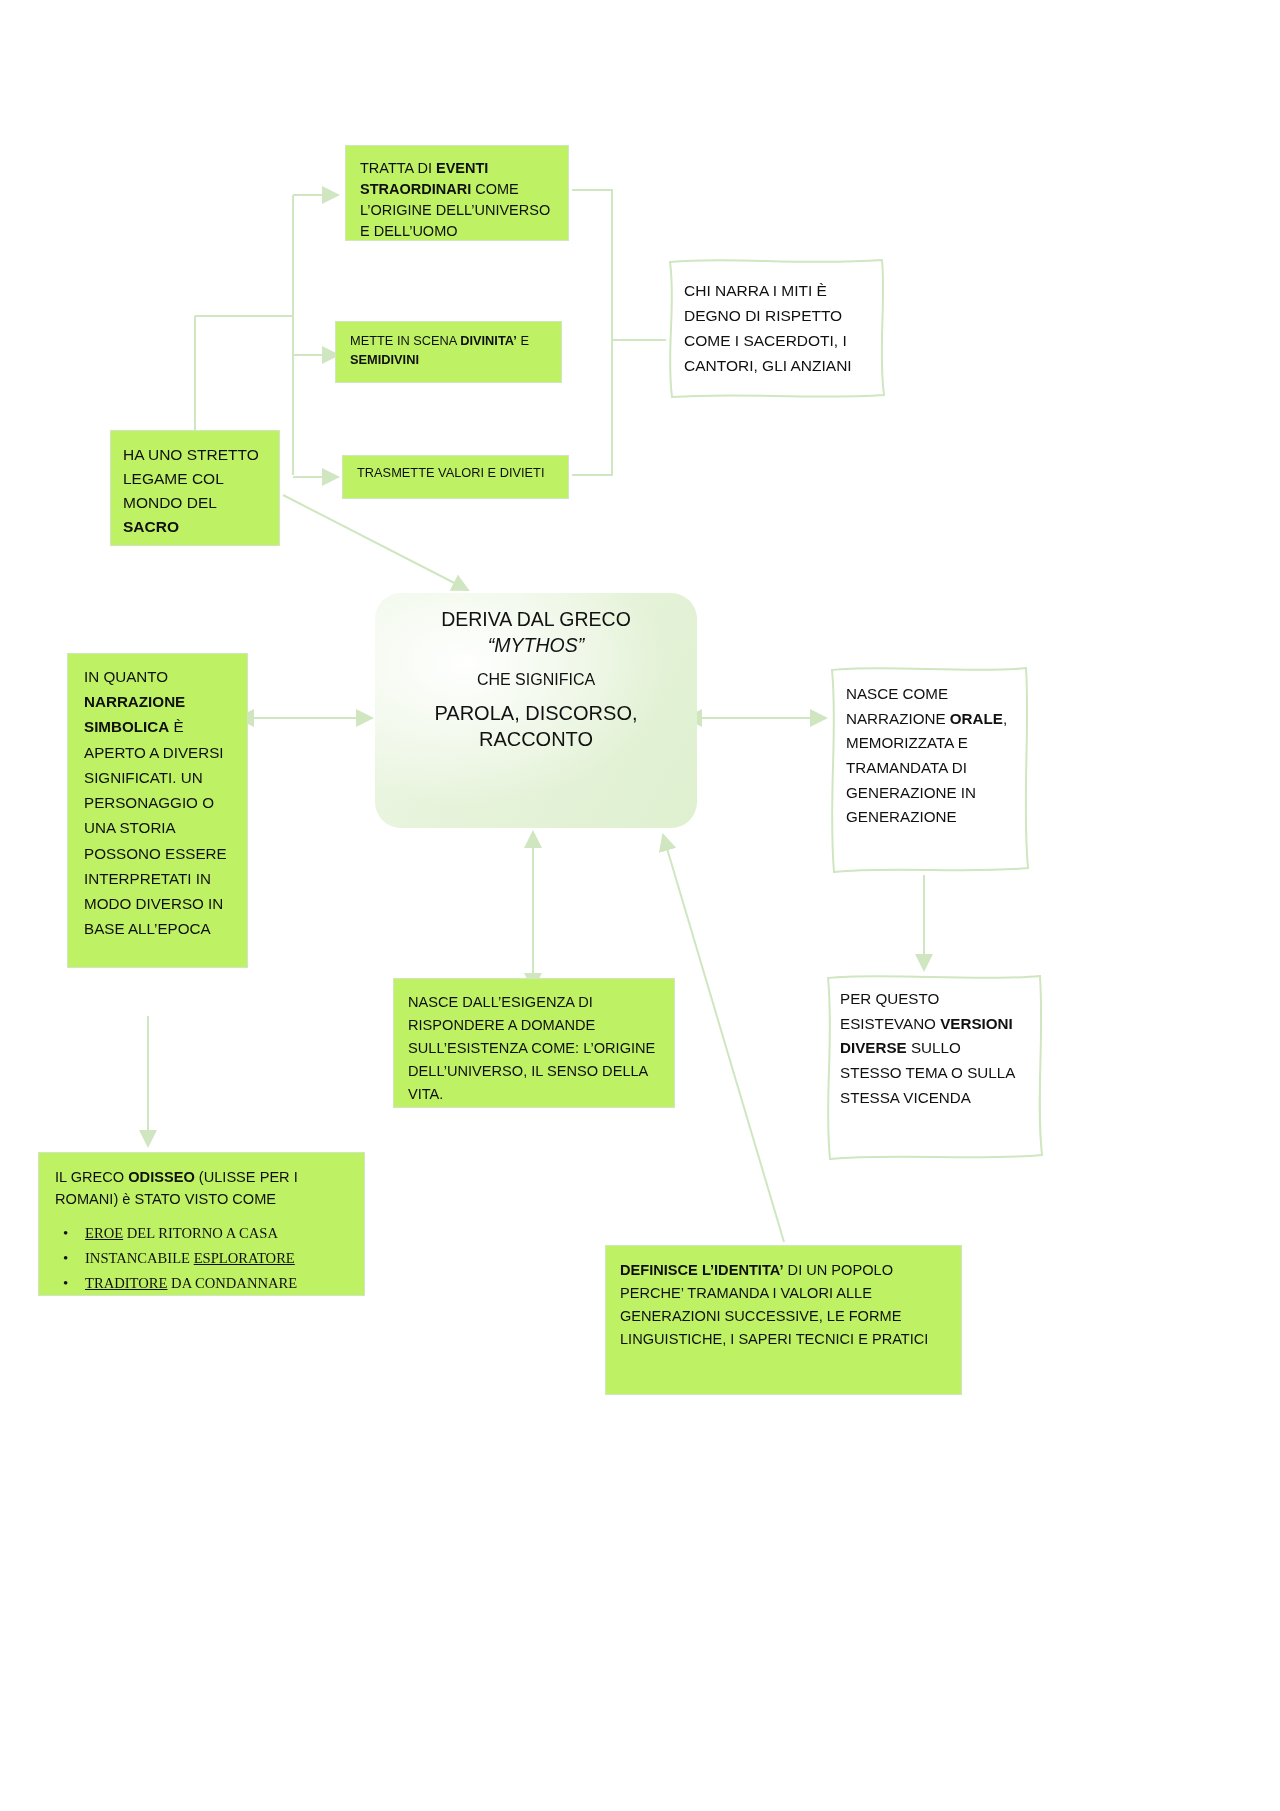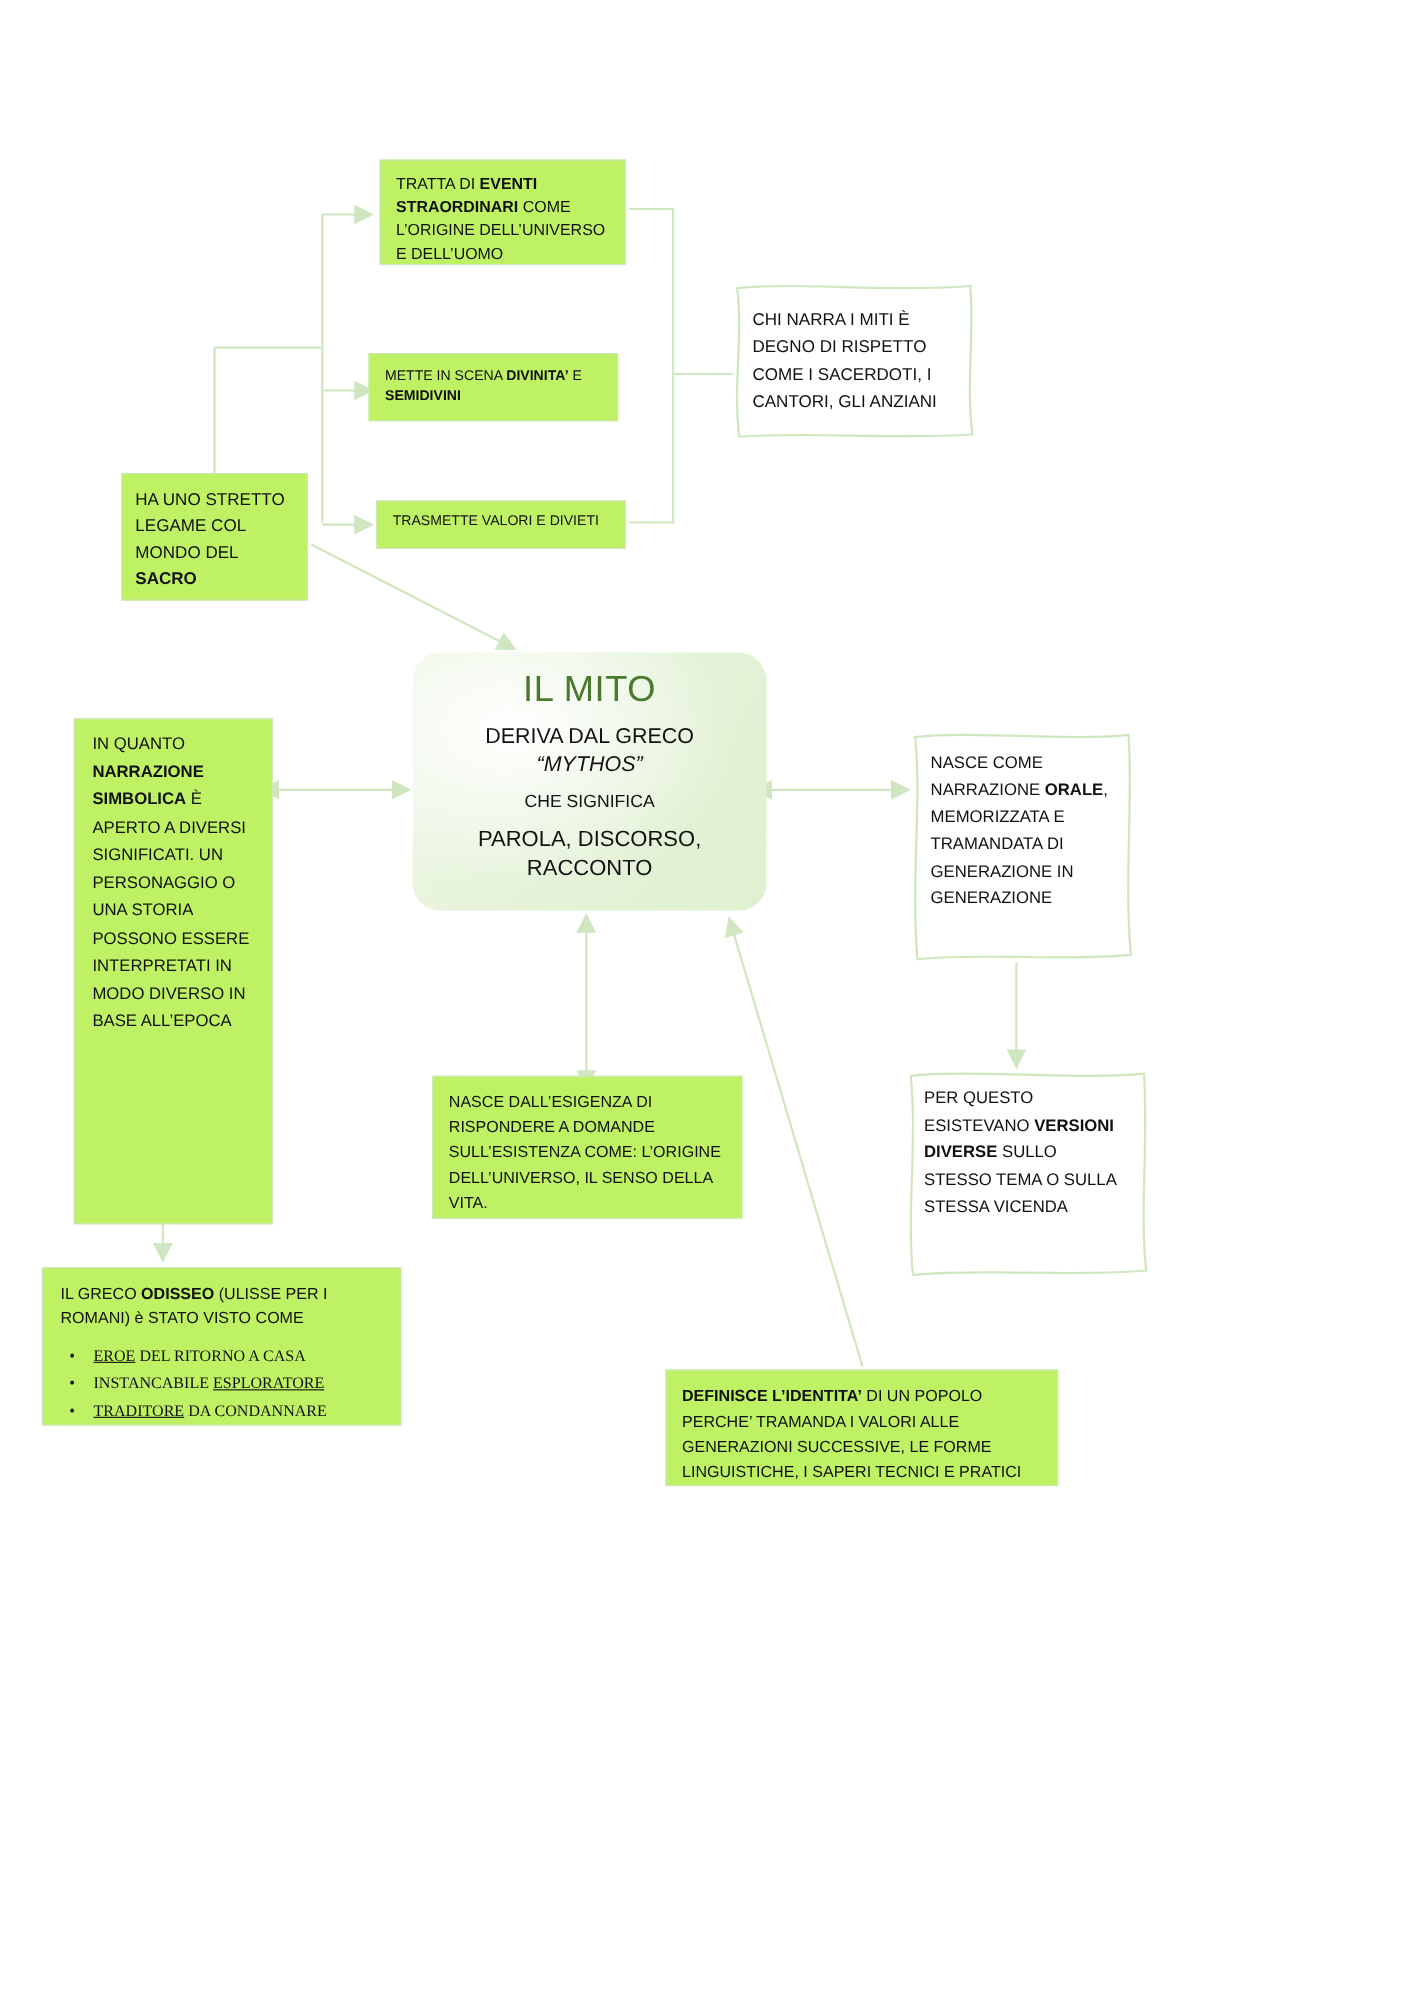--- a/index.html
+++ b/index.html
@@ -74,21 +74,21 @@
     font-size: 15.2px;
     line-height: 1.62;
   }
   #n-versioni {
     left: 826px; top: 975px; width: 212px; height: 180px;
     padding: 12px 12px 0 14px;
     font-size: 15.2px;
     line-height: 1.62;
   }
   #n-simbolica {
-    left: 67px; top: 653px; width: 181px; height: 460px;
+    left: 67px; top: 653px; width: 181px; height: 315px;
     padding: 10px 8px 0 16px;
     font-size: 15.2px;
     line-height: 1.66;
   }
   #n-odisseo {
     left: 38px; top: 1152px; width: 327px; height: 144px;
     padding: 14px 10px 0 16px;
     font-size: 14.6px;
     line-height: 1.5;
   }
@@ -109,21 +109,21 @@
     top: -1px;
     font-size: 15px;
   }
   #n-esigenza {
     left: 393px; top: 978px; width: 282px; height: 130px;
     padding: 12px 10px 0 14px;
     font-size: 14.6px;
     line-height: 1.58;
   }
   #n-identita {
-    left: 605px; top: 1245px; width: 357px; height: 106px;
+    left: 605px; top: 1245px; width: 357px; height: 150px;
     padding: 13px 12px 0 14px;
     font-size: 14.6px;
     line-height: 1.58;
   }
 
   
   #n-mito {
     position: absolute;
     left: 375px; top: 593px; width: 322px; height: 235px;
     box-sizing: border-box;
@@ -230,21 +230,20 @@
 
   <div class="node" id="n-sacro">
     <span class="tx"><span>HA UNO STRETTO LEGAME COL MONDO DEL </span><b>SACRO</b></span>
   </div>
 
   <div class="node wavy" id="n-narratori">
     <span class="tx">CHI NARRA I MITI È DEGNO DI RISPETTO COME I SACERDOTI, I CANTORI, GLI ANZIANI</span>
   </div>
 
   <div id="n-mito">
-    <span class="title">IL MITO</span>
     <span class="l1"><span>DERIVA DAL GRECO</span><br><span class="gk">“MYTHOS”</span></span>
     <span class="l2">CHE SIGNIFICA</span>
     <span class="l3">PAROLA, DISCORSO, RACCONTO</span>
   </div>
 
   <div class="node" id="n-simbolica">
     <span class="tx"><span>IN QUANTO </span><b>NARRAZIONE SIMBOLICA</b><span> È APERTO A DIVERSI SIGNIFICATI. UN PERSONAGGIO O UNA STORIA POSSONO ESSERE INTERPRETATI IN MODO DIVERSO IN BASE ALL’EPOCA</span></span>
   </div>
 
   <div class="node" id="n-odisseo">

